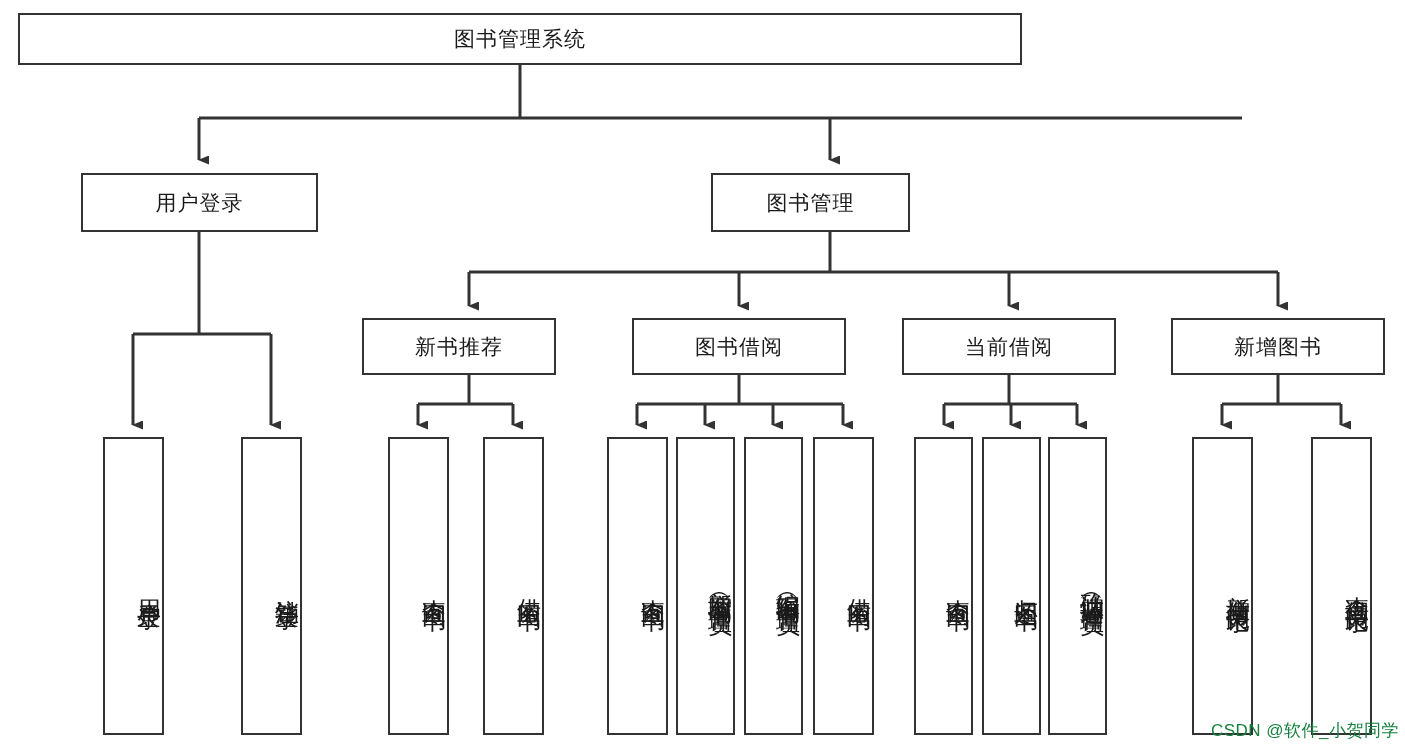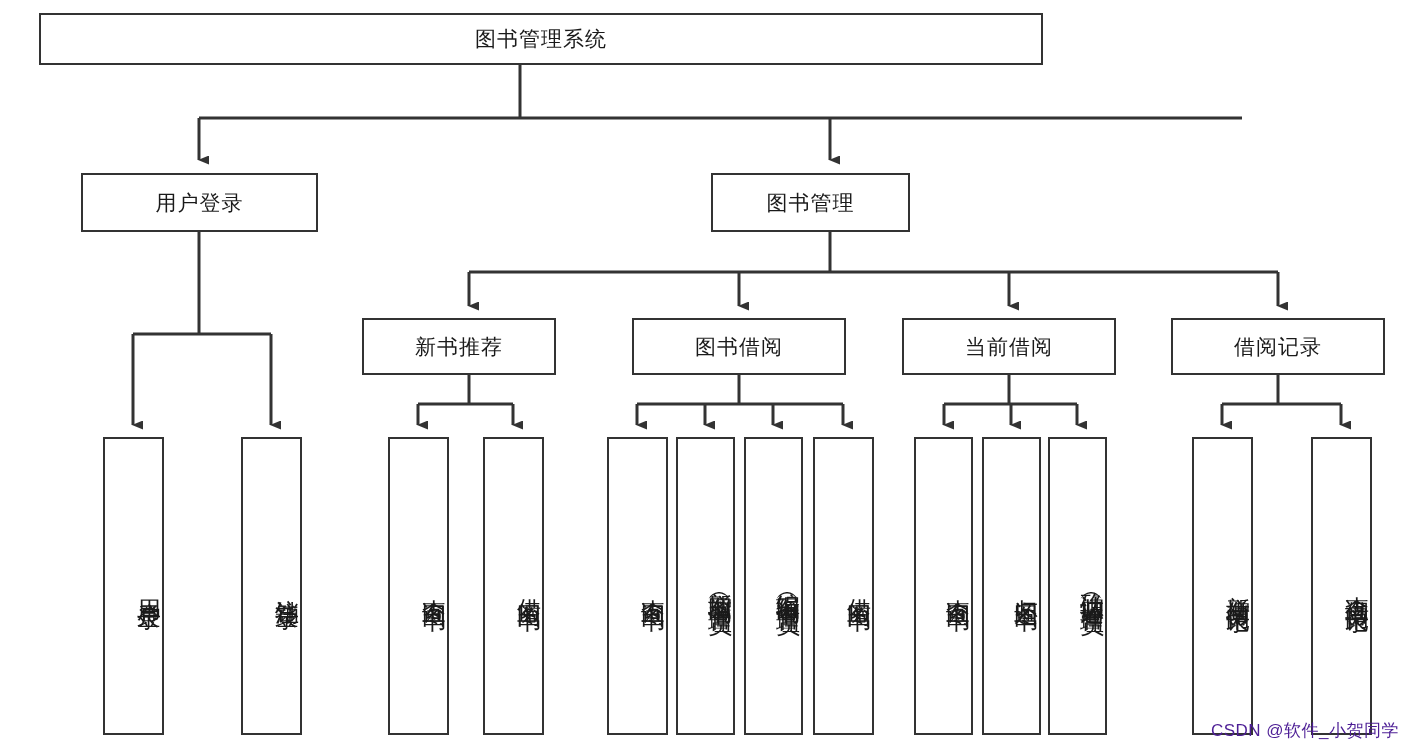--- a/index.html
+++ b/index.html
@@ -54,21 +54,21 @@
     writing-mode: vertical-rl;
     text-orientation: upright;
     display: block;
     white-space: nowrap;
   }
   .watermark {
     position: absolute;
     right: 6px;
     bottom: 5px;
     font-size: 17px;
-    color: #4c1d95;
+    color: #15803d;
     letter-spacing: 0.5px;
     white-space: nowrap;
   }
 </style>
 </head>
 <body>
 
 <div id="canvas">
 
   <svg class="edges" viewBox="0 0 1405 747">
@@ -114,42 +114,42 @@
       <path d="M1011,404 L1011,425" marker-end="url(#arrow)"></path>
       <path d="M1077,404 L1077,425" marker-end="url(#arrow)"></path>
 
       <path d="M1278,375 L1278,404"></path>
       <path d="M1222,404 L1341,404"></path>
       <path d="M1222,404 L1222,425" marker-end="url(#arrow)"></path>
       <path d="M1341,404 L1341,425" marker-end="url(#arrow)"></path>
     </g>
   </svg>
 
-  <div class="node horiz" style="left:18px; top:13px; width:1004px; height:52px;margin-left:21px;">
+  <div class="node horiz" style="left:18px; top:13px; width:1004px; height:52px;">
     <span>图书管理系统</span>
   </div>
 
   <div class="node horiz" style="left:81px; top:173px; width:237px; height:59px;">
     <span>用户登录</span>
   </div>
   <div class="node horiz" style="left:711px; top:173px; width:199px; height:59px;">
     <span>图书管理</span>
   </div>
 
   <div class="node horiz" style="left:362px; top:318px; width:194px; height:57px;">
     <span>新书推荐</span>
   </div>
   <div class="node horiz" style="left:902px; top:318px; width:214px; height:57px;">
     <span>当前借阅</span>
   </div>
   <div class="node horiz" style="left:632px; top:318px; width:214px; height:57px;">
     <span>图书借阅</span>
   </div>
   <div class="node horiz" style="left:1171px; top:318px; width:214px; height:57px;">
-    <span>借阅记录</span>
+    <span>新增图书</span>
   </div>
 
   <div class="node vert" style="left:103px; top:437px; width:61px; height:298px;">
     <span class="vtext">用户登录</span>
   </div>
   <div class="node vert" style="left:241px; top:437px; width:61px; height:298px;">
     <span class="vtext">注销登录</span>
   </div>
 
   <div class="node vert" style="left:388px; top:437px; width:61px; height:298px;">

